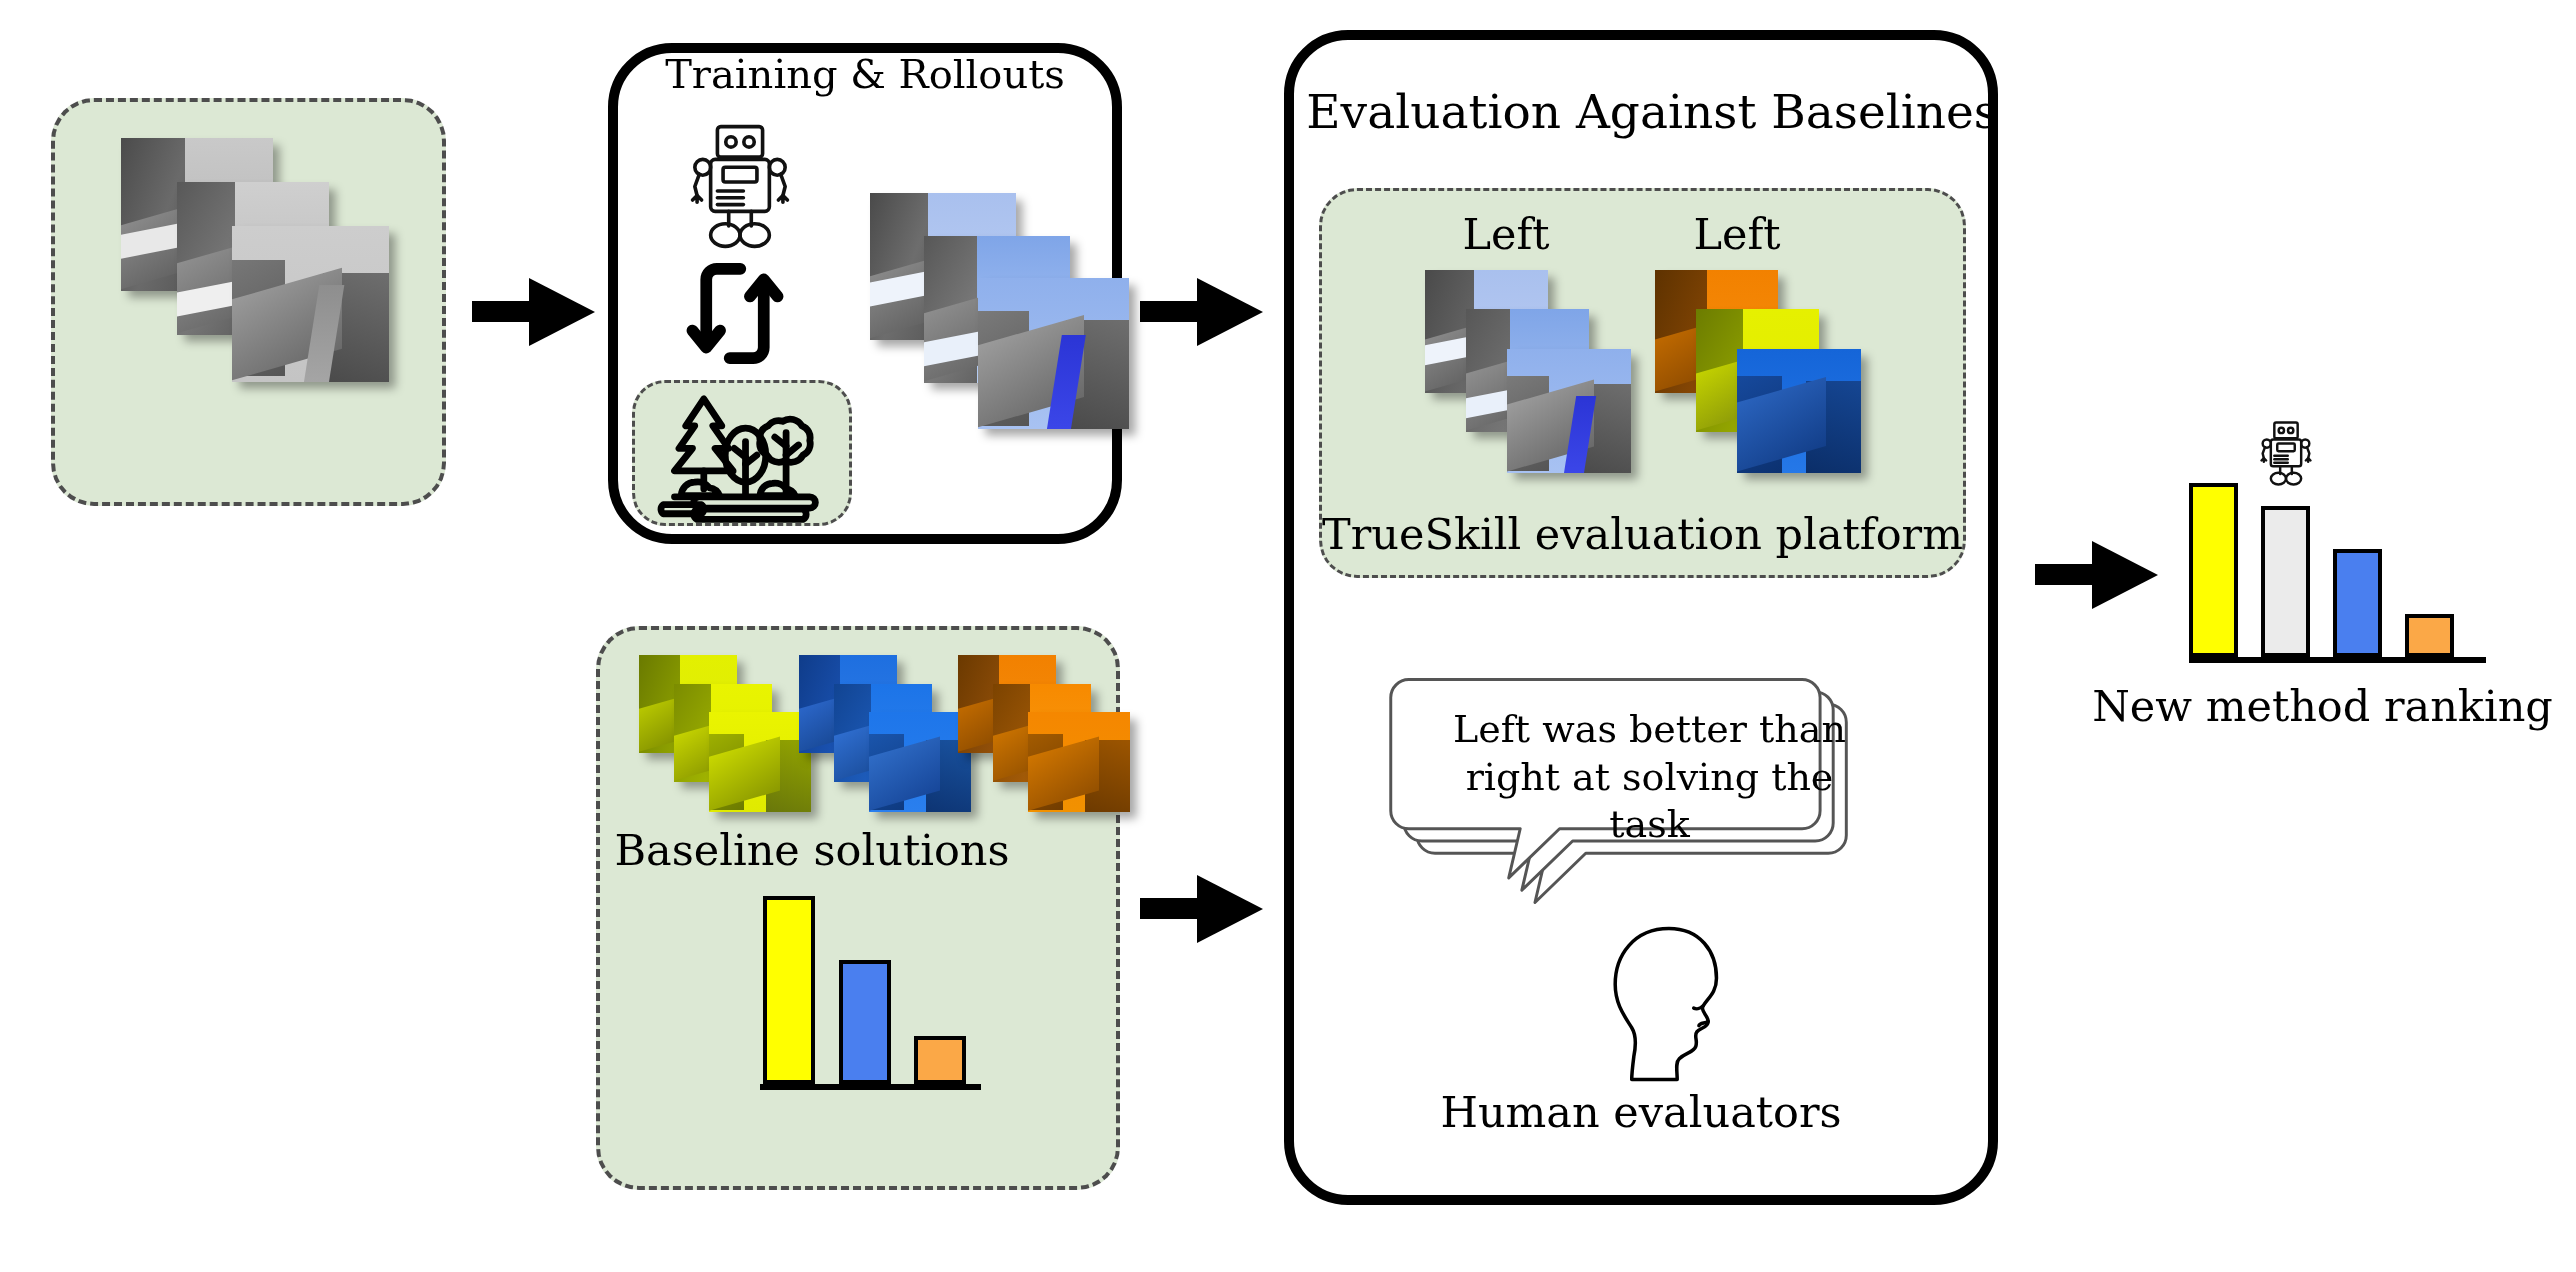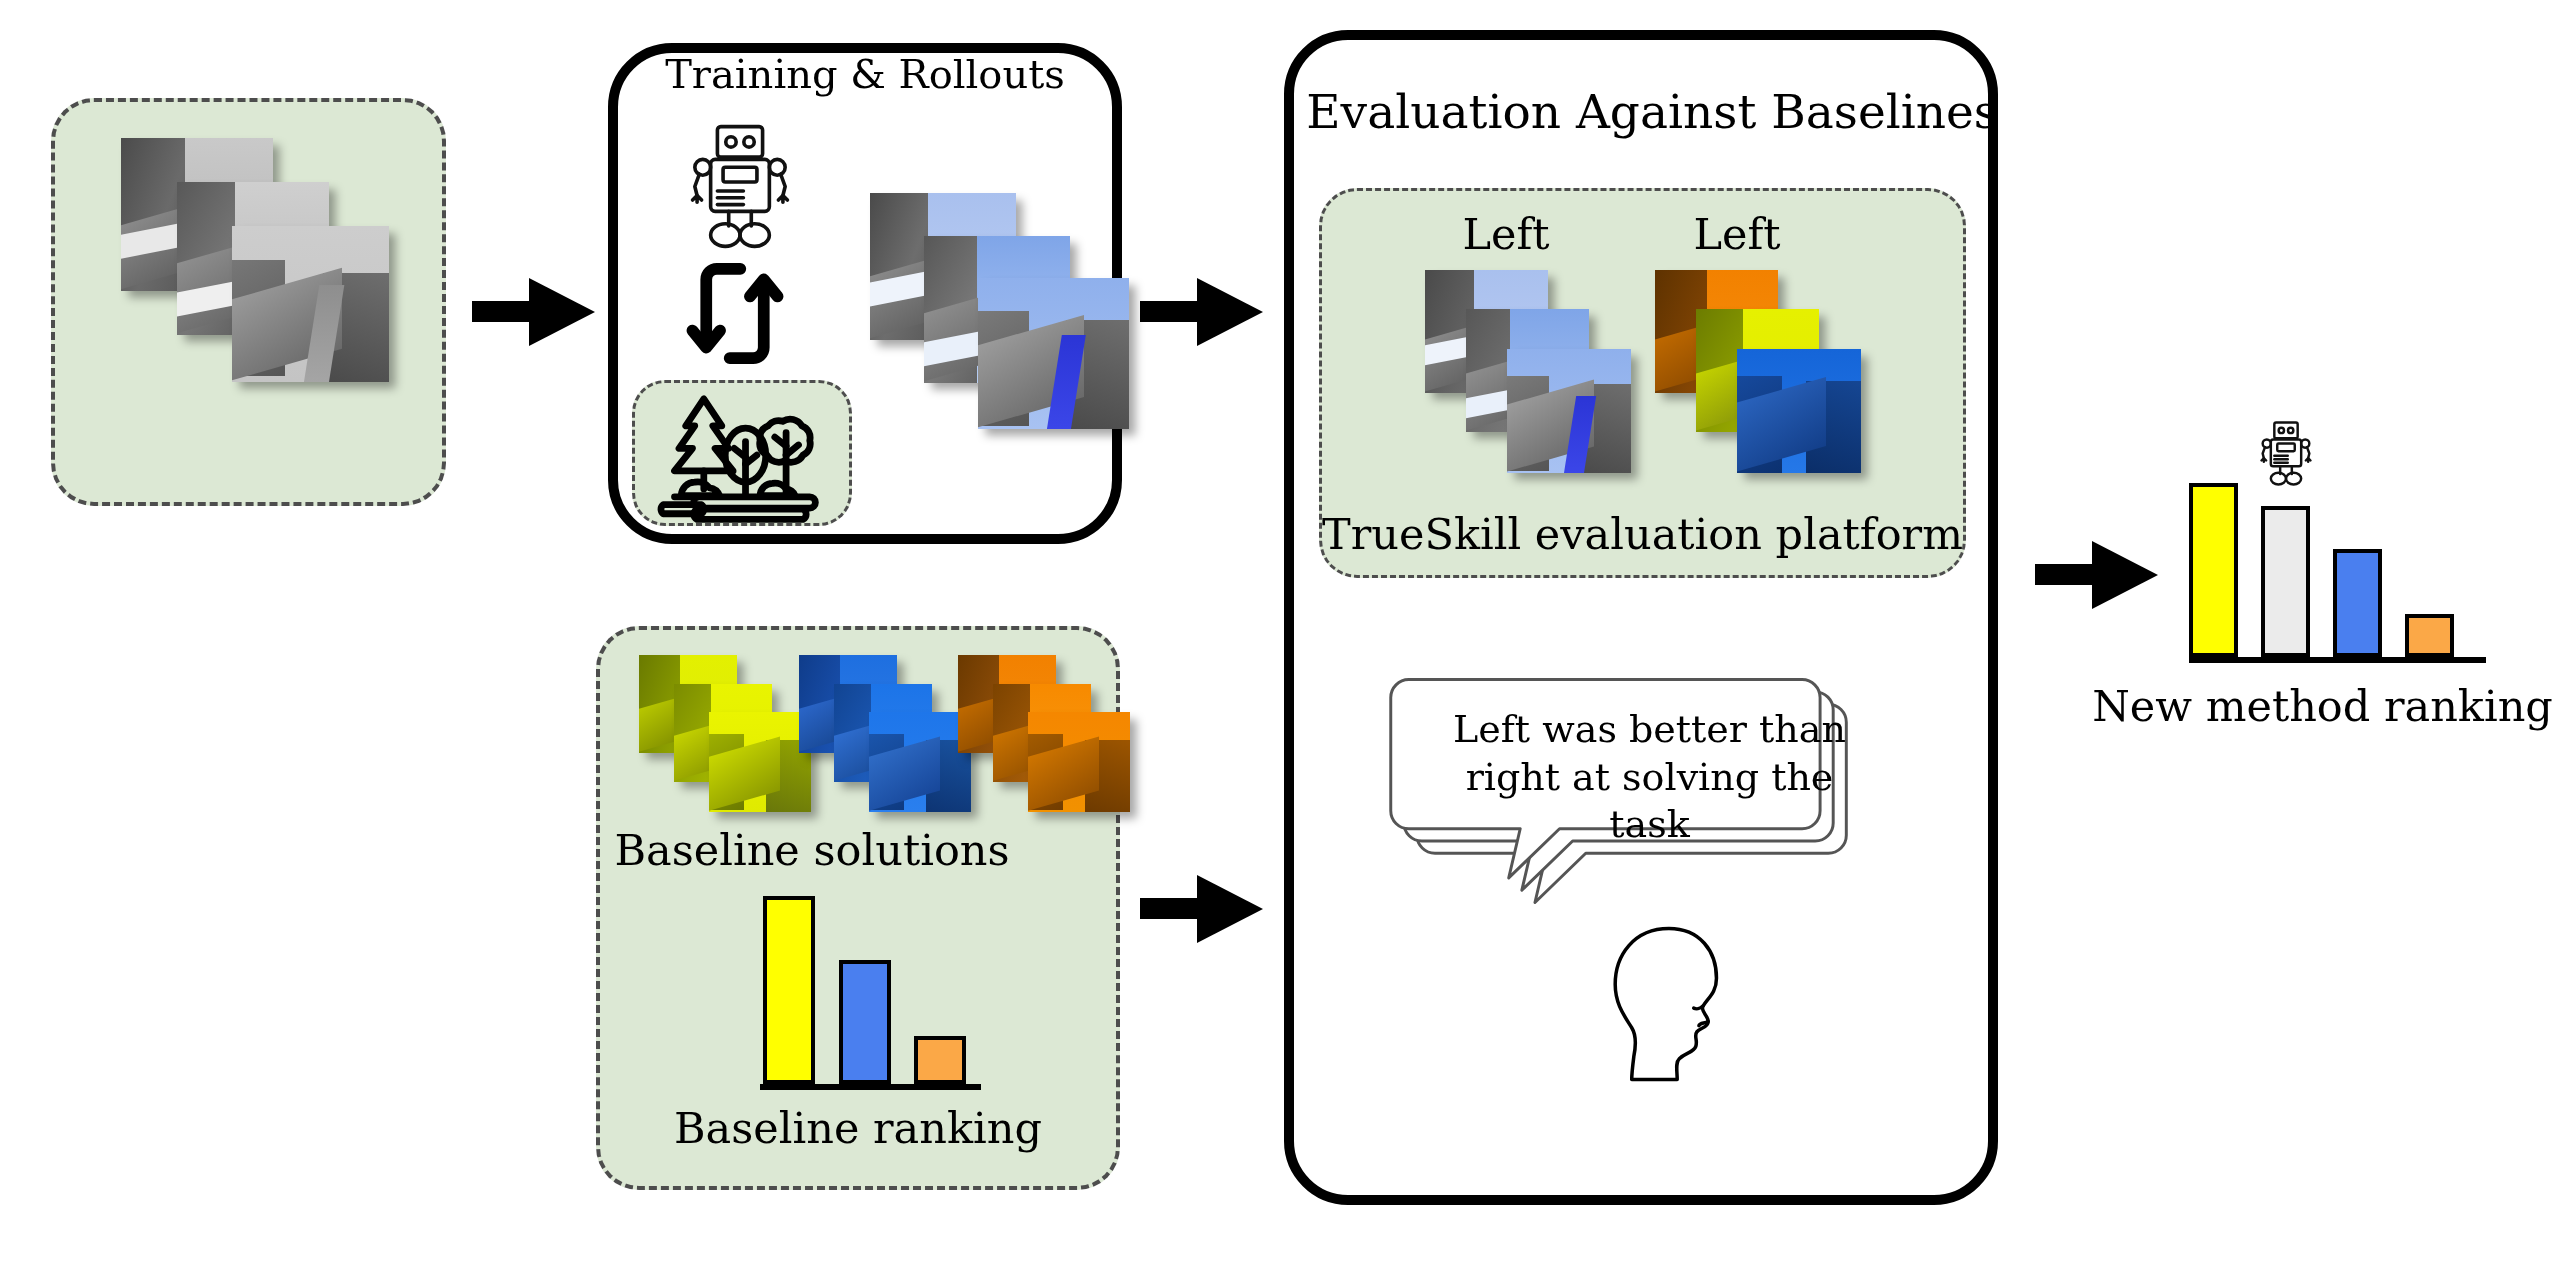--- a/index.html
+++ b/index.html
@@ -238,21 +238,20 @@
 
   <div class="caption" style="left:596px;top:829px;width:432px;font-size:43px;">Baseline solutions</div>
 
   <div class="chart" style="left:760px;top:885px;width:221px;height:205px;">
     <div class="axis"></div>
     <div class="bar" style="left:3.3px;width:52px;height:188px;background:#ffff00;"></div>
     <div class="bar" style="left:79px;width:52px;height:124px;background:#4a7fef;"></div>
     <div class="bar" style="left:154px;width:52px;height:48px;background:#fba847;"></div>
   </div>
 
-  <div class="caption" style="left:596px;top:1107px;width:524px;font-size:43px;">Baseline ranking</div>
 
   <div class="arrow" style="left:1140px;top:875px;width:124px;height:67px;">
     <div class="shaft" style="left:0;top:23px;width:64px;height:21px;"></div>
     <div class="head" style="left:57px;top:0;border-width:34px 0 34px 66px;border-left-color:#000;"></div>
   </div>
 
   <div class="blackbox" style="left:1284px;top:29.5px;width:714px;height:1175px;"></div>
 
   <div class="caption" style="left:1284px;top:88px;width:714px;font-size:47px;text-align:right;">Evaluation Against Baselines</div>
 
@@ -336,20 +335,21 @@
                C86 112 82 108 85 104
                C88 100 96 100 96 94
                C96 88 88 84 91 79
                C96 71 104 66 104 52
                C104 26 88 4 58 4 Z"></path>
       <path d="M96 94 c-4 2 -8 1 -9 4"></path>
       <path d="M91 79 c-3 3 -7 3 -9 2"></path>
     </svg>
   </div>
 
+  <div class="caption" style="left:1284px;top:1091px;width:714px;font-size:43px;">Human evaluators</div>
 
   <div class="arrow" style="left:2035px;top:541px;width:131px;height:67px;">
     <div class="shaft" style="left:0;top:23px;width:64px;height:21px;"></div>
     <div class="head" style="left:57px;top:0;border-width:34px 0 34px 66px;border-left-color:#000;"></div>
   </div>
 
   <div class="chart" style="left:2189px;top:473px;width:297px;height:190px;">
     <div class="axis"></div>
     <div class="bar" style="left:0px;width:49px;height:174px;background:#ffff00;"></div>
     <div class="bar" style="left:72px;width:49px;height:151px;background:#ebebeb;"></div>

